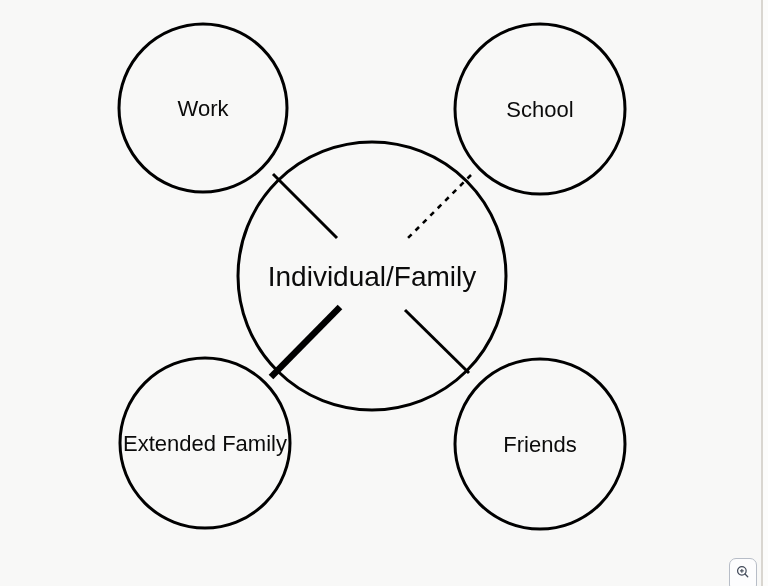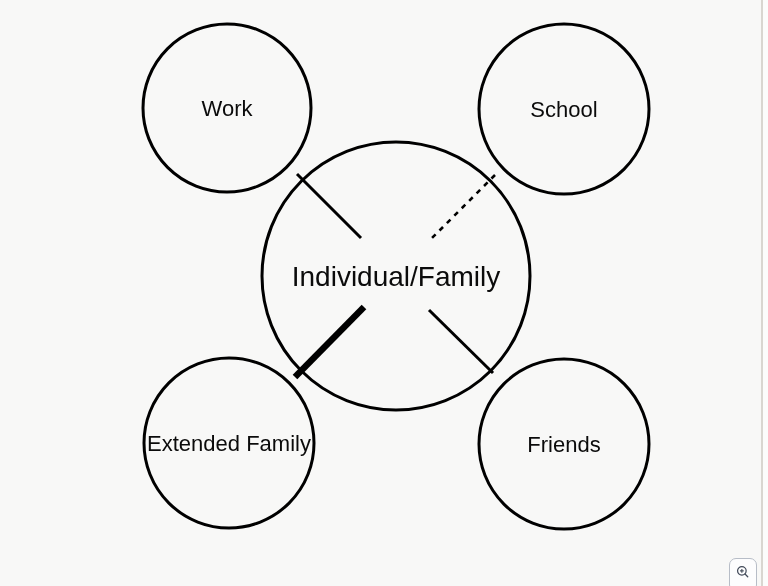--- a/index.html
+++ b/index.html
@@ -10,21 +10,20 @@
     width: 768px;
     height: 586px;
     overflow: hidden;
     background: #f8f8f7;
     font-family: "Liberation Sans", sans-serif;
     position: relative;
   }
   .canvas {
     position: absolute;
     inset: 0;
-    padding-left: 24px;
   }
   .diagram-svg {
     display: block;
   }
   .node-circle {
     fill: none;
     stroke: #000000;
     stroke-width: 3;
   }
   .node-label {

